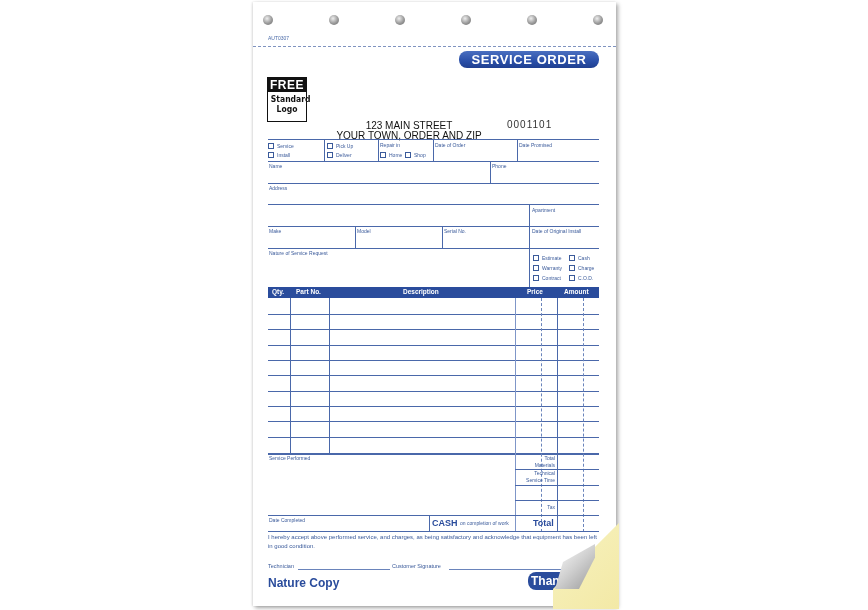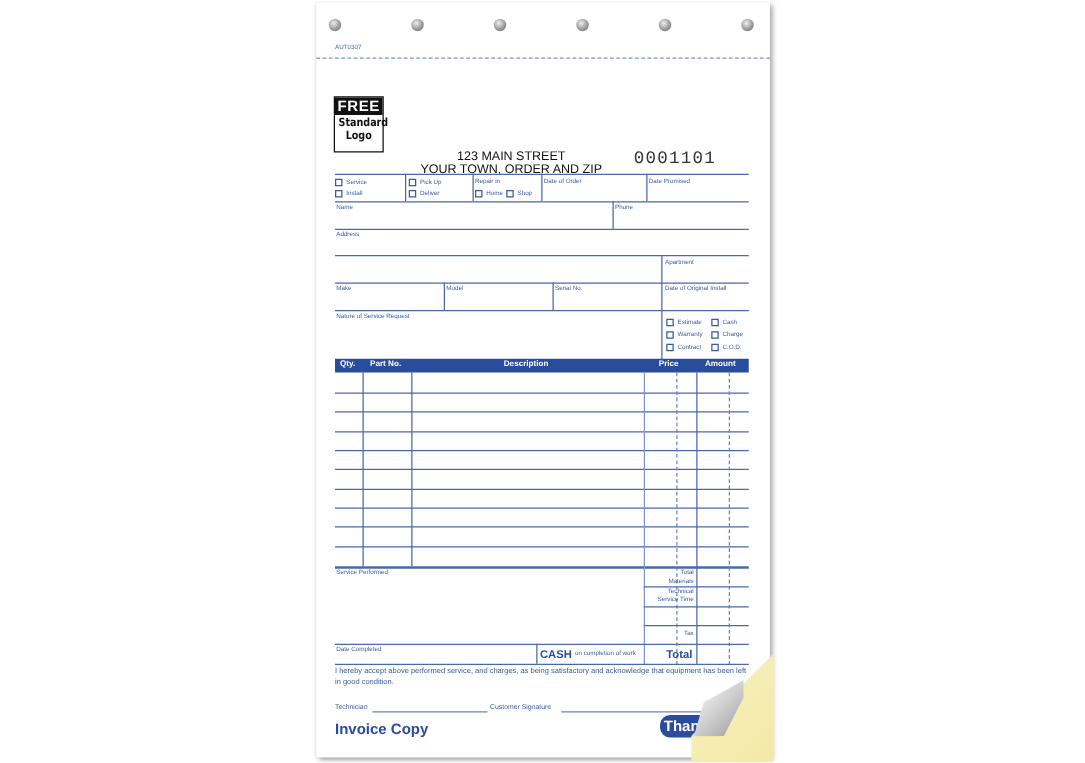--- a/index.html
+++ b/index.html
@@ -30,21 +30,21 @@
     text-align: center; color: #111; font-weight: bold; background: #fff;
   }
   .logo .free { background: #111; color: #fff; font-size: 12px; line-height: 14px; letter-spacing: 0.5px; }
   .logo .std { font-size: 9px; line-height: 10px; margin-top: 2px; font-family: "DejaVu Sans", sans-serif; transform: scaleX(0.85); }
 
   .company { left: 65px; top: 71px; font-size: 12px; font-weight: bold; color: #111; }
   .addr { left: 65px; width: 182px; text-align: center; color: #111; font-size: 10px; margin-top: 31px; }
   .addr1 { top: 87px; }
   .addr2 { top: 97px; }
   .phone { top: 107px; font-weight: bold; font-size: 11px; }
-  .serial { left: 254px; top: 117px; font-family: Liberation Mono, monospace; font-size: 14px; color: #333; letter-spacing: 1px; }
+  .serial { left: 254px; top: 117px; font-family: Liberation Sans, sans-serif; font-size: 10px; color: #333; letter-spacing: 1px; }
 
   .line { position: absolute; background: #4a68aa; }
   .h { height: 1px; }
   .v { width: 1px; }
   .lbl { position: absolute; font-size: 5px; color: #3a5a9a; white-space: nowrap; }
   .cb { display: inline-block; width: 6px; height: 6px; border: 0.8px solid #3a5a9a; vertical-align: middle; margin-right: 3px; background: #fff; }
   .cbrow { position: absolute; font-size: 5px; color: #3a5a9a; white-space: nowrap; display: flex; align-items: center; }
 
   .thead {
     position: absolute; left: 15px; top: 285px; width: 331px; height: 11px;
@@ -81,20 +81,21 @@
   <div class="hole" style="left:10px"></div>
   <div class="hole" style="left:76px"></div>
   <div class="hole" style="left:142px"></div>
   <div class="hole" style="left:208px"></div>
   <div class="hole" style="left:274px"></div>
   <div class="hole" style="left:340px"></div>
 
   <div class="abs code">AUT0307</div>
   <div class="abs perf"></div>
 
+  <div class="abs title-pill">SERVICE ORDER</div>
 
   <div class="abs logo">
     <div class="free">FREE</div>
     <div class="std">Standard</div>
     <div class="std" style="margin-top:0">Logo</div>
   </div>
 
   <div class="abs addr addr1">123 MAIN STREET</div>
   <div class="abs addr addr2">YOUR TOWN, ORDER AND ZIP</div>
   <div class="abs serial">0001101</div>
@@ -227,18 +228,18 @@
   <div class="abs total">Total</div>
   <div class="line h" style="left:15px; top:529px; width:331px;"></div>
 
   <div class="abs accept">I hereby accept above performed service, and charges, as being satisfactory and acknowledge that equipment has been left in good condition.</div>
 
   <div class="abs sigl" style="left:15px; top:561px;">Technician</div>
   <div class="line h" style="left:45px; top:567px; width:92px; background:#6a84bb;"></div>
   <div class="abs sigl" style="left:139px; top:561px;">Customer Signature</div>
   <div class="line h" style="left:196px; top:567px; width:150px; background:#6a84bb;"></div>
 
-  <div class="abs invoice">Invoice Copy</div>
+  <div class="abs invoice">Nature Copy</div>
   <div class="abs thanks">Thank You</div>
 
   <div class="curl-yellow"></div>
   <div class="curl-fold"></div>
 </div>
 
 </body></html>

